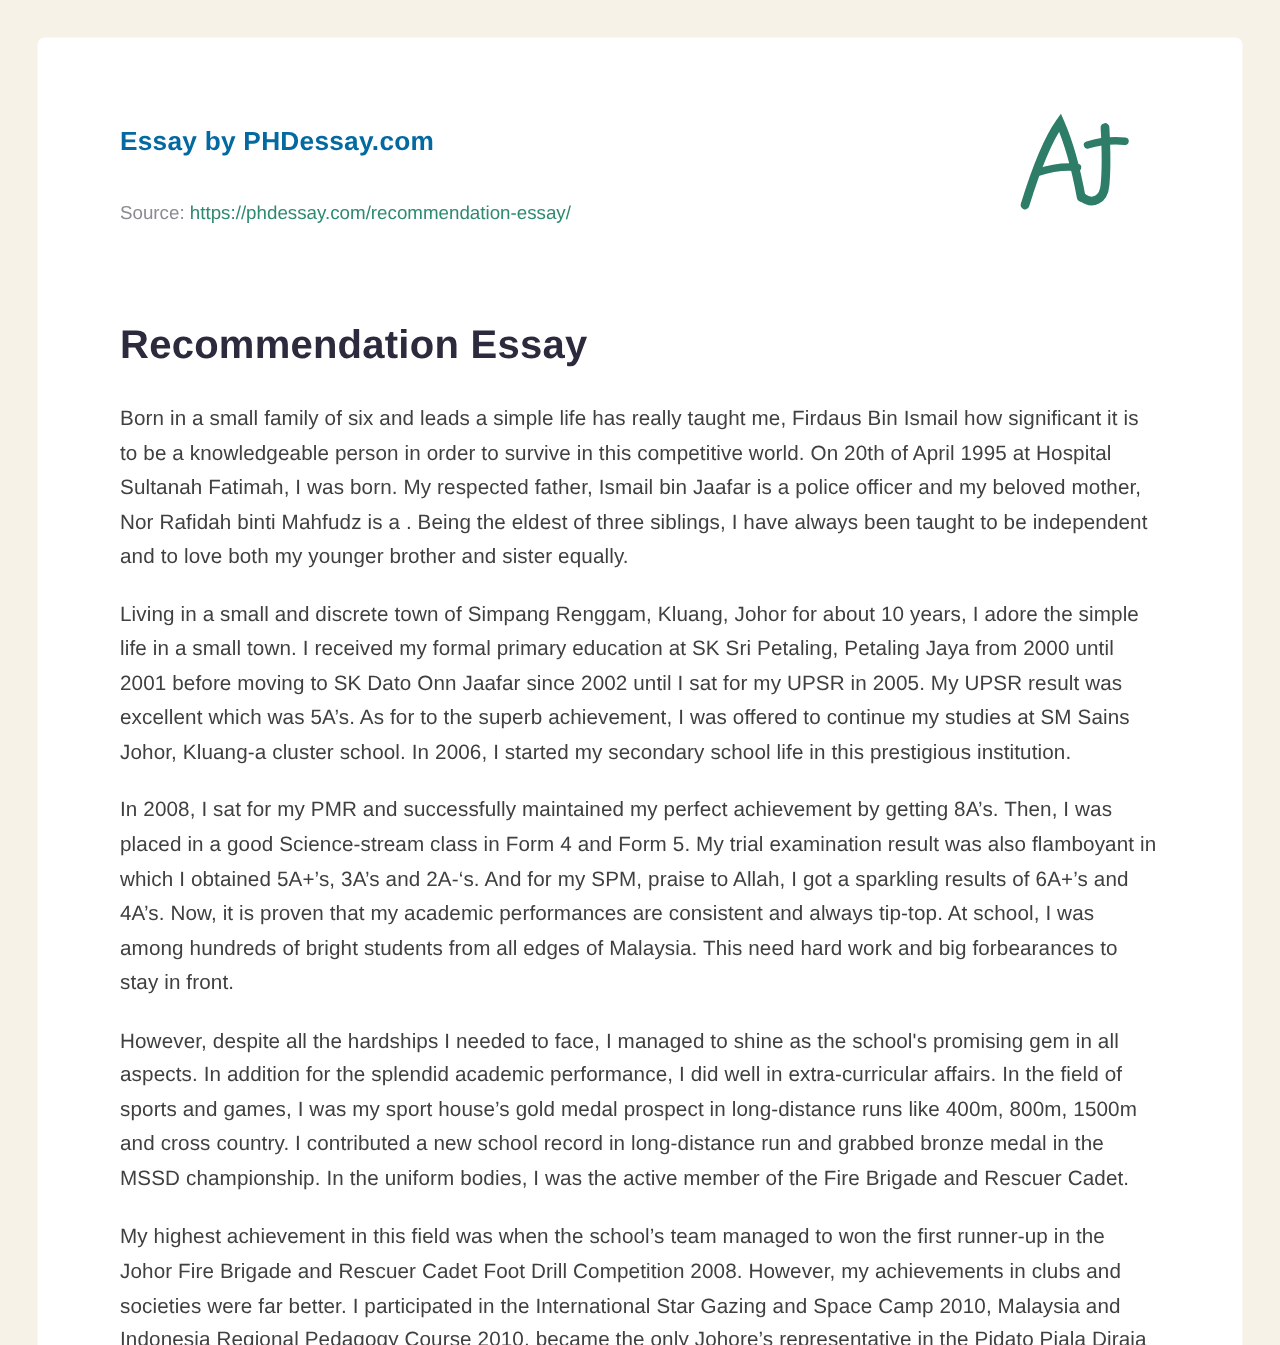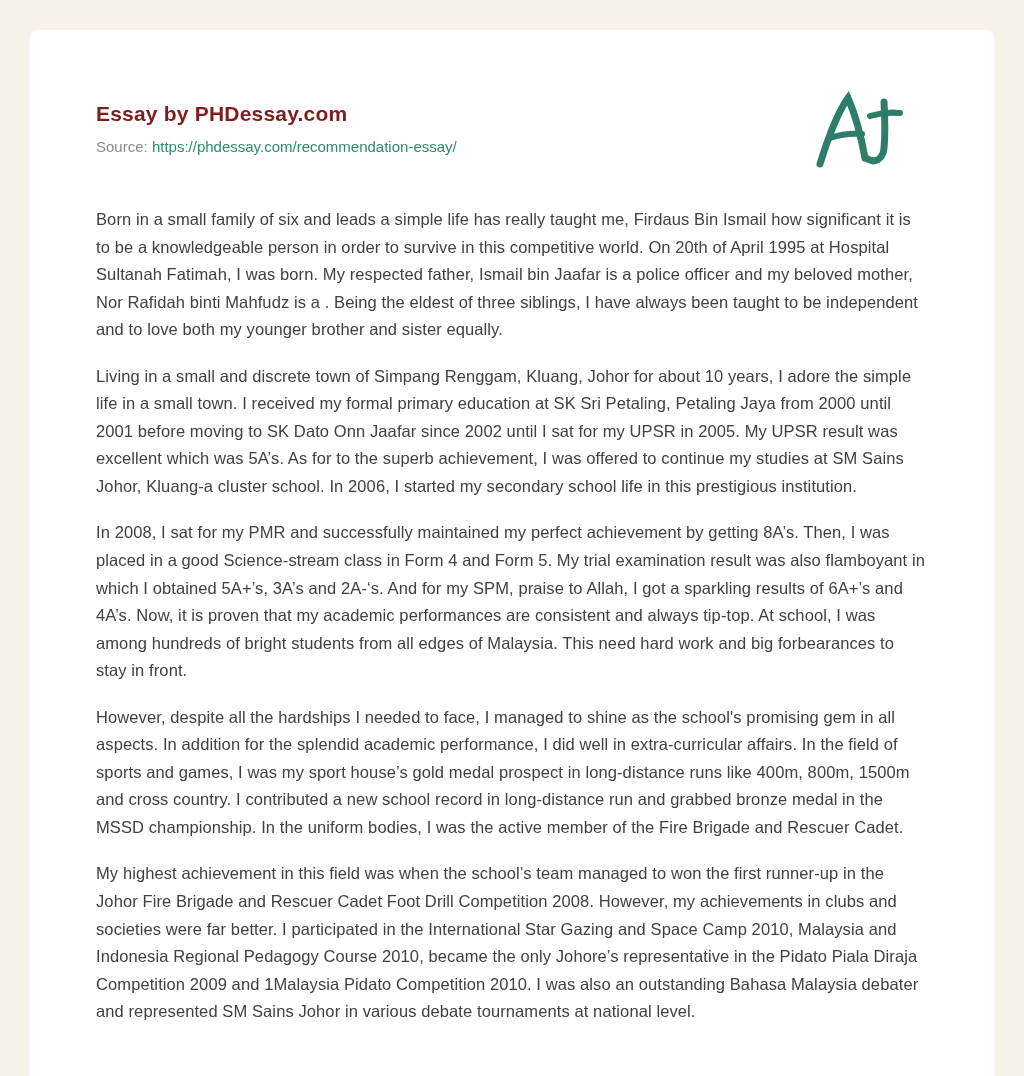--- a/index.html
+++ b/index.html
@@ -19,26 +19,26 @@
     padding: 58px 66px 40px 66px;
   }
   .header-row {
     display: flex;
     justify-content: space-between;
     align-items: flex-start;
   }
   .site-title {
     font-size: 21px;
     font-weight: 700;
-    color: #7f1d1d;
+    color: #0369a1;
     letter-spacing: 0.2px;
     padding-top: 14px;
   }
   .source-line {
-    margin-top: 12px;
+    margin-top: 36px;
     font-size: 15px;
     color: #8a8a93;
   }
   .source-link {
     color: #2e8a6e;
     text-decoration: none;
   }
   .logo-box {
     width: 100px;
     height: 90px;
@@ -81,20 +81,21 @@
 
         <path d="M12 76 C20 50, 30 24, 40 10 C47 26, 53 48, 57 70" stroke="#2e7d68" stroke-width="7" stroke-linecap="round" fill="none"></path>
         <path d="M22 50 C34 46, 44 45, 54 46" stroke="#2e7d68" stroke-width="6" stroke-linecap="round" fill="none"></path>
 
         <path d="M76 14 C77 32, 77 50, 76 60 C75 72, 66 76, 58 70" stroke="#2e7d68" stroke-width="7" stroke-linecap="round" fill="none"></path>
         <path d="M62 28 C72 25, 82 24, 92 25" stroke="#2e7d68" stroke-width="6" stroke-linecap="round" fill="none"></path>
       </svg>
     </div>
   </div>
 
+  <h1 class="essay-title">Recommendation Essay</h1>
 
   <div class="essay-body">
     <p>Born in a small family of six and leads a simple life has really taught me, Firdaus Bin Ismail how significant it is to be a knowledgeable person in order to survive in this competitive world. On 20th of April 1995 at Hospital Sultanah Fatimah, I was born. My respected father, Ismail bin Jaafar is a police officer and my beloved mother, Nor Rafidah binti Mahfudz is a . Being the eldest of three siblings, I have always been taught to be independent and to love both my younger brother and sister equally.</p>
     <p>Living in a small and discrete town of Simpang Renggam, Kluang, Johor for about 10 years, I adore the simple life in a small town. I received my formal primary education at SK Sri Petaling, Petaling Jaya from 2000 until 2001 before moving to SK Dato Onn Jaafar since 2002 until I sat for my UPSR in 2005. My UPSR result was excellent which was 5A’s. As for to the superb achievement, I was offered to continue my studies at SM Sains Johor, Kluang-a cluster school. In 2006, I started my secondary school life in this prestigious institution.</p>
     <p>In 2008, I sat for my PMR and successfully maintained my perfect achievement by getting 8A’s. Then, I was placed in a good Science-stream class in Form 4 and Form 5. My trial examination result was also flamboyant in which I obtained 5A+’s, 3A’s and 2A-‘s. And for my SPM, praise to Allah, I got a sparkling results of 6A+’s and 4A’s. Now, it is proven that my academic performances are consistent and always tip-top. At school, I was among hundreds of bright students from all edges of Malaysia. This need hard work and big forbearances to stay in front.</p>
     <p>However, despite all the hardships I needed to face, I managed to shine as the school's promising gem in all aspects. In addition for the splendid academic performance, I did well in extra-curricular affairs. In the field of sports and games, I was my sport house’s gold medal prospect in long-distance runs like 400m, 800m, 1500m and cross country. I contributed a new school record in long-distance run and grabbed bronze medal in the MSSD championship. In the uniform bodies, I was the active member of the Fire Brigade and Rescuer Cadet.</p>
     <p>My highest achievement in this field was when the school’s team managed to won the first runner-up in the Johor Fire Brigade and Rescuer Cadet Foot Drill Competition 2008. However, my achievements in clubs and societies were far better. I participated in the International Star Gazing and Space Camp 2010, Malaysia and Indonesia Regional Pedagogy Course 2010, became the only Johore’s representative in the Pidato Piala Diraja Competition 2009 and 1Malaysia Pidato Competition 2010. I was also an outstanding Bahasa Malaysia debater and represented SM Sains Johor in various debate tournaments at national level.</p>
 
   </div>
 

